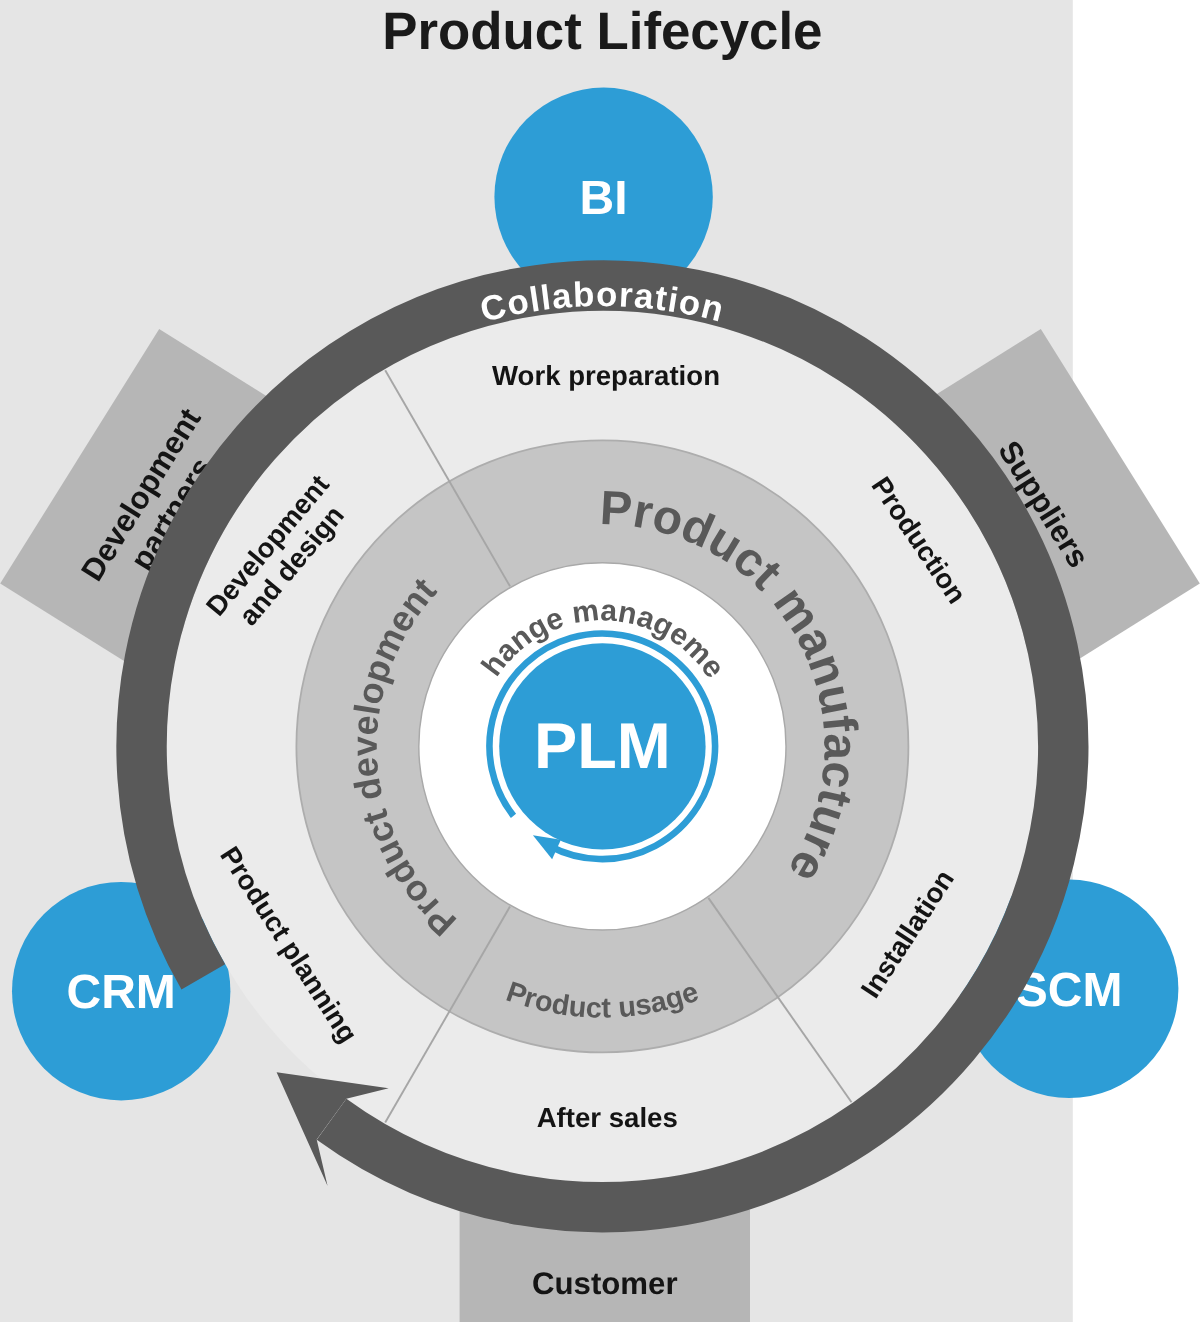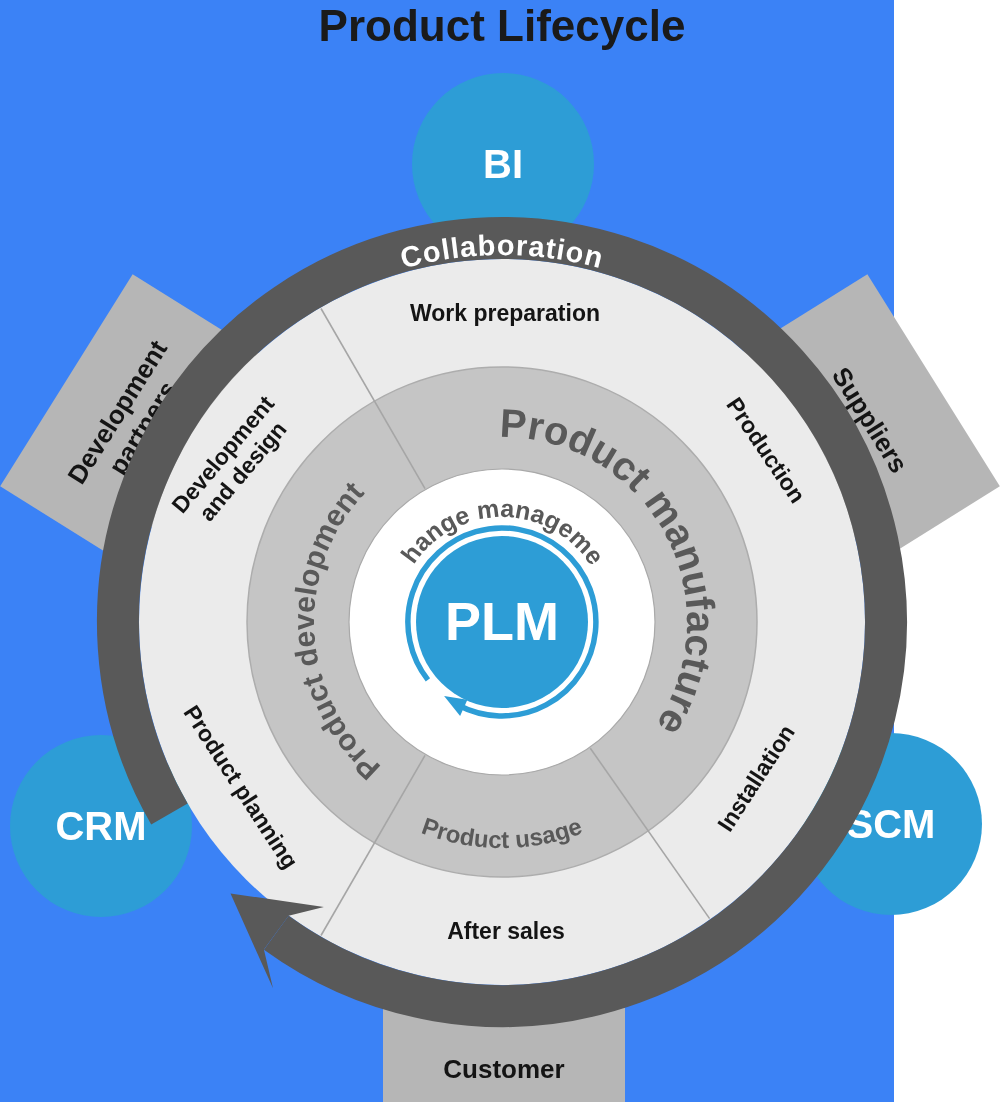--- a/index.html
+++ b/index.html
@@ -1,16 +1,16 @@
 <!DOCTYPE html>
 <html><head>
 <meta charset="utf-8">
 <style>
   html,body{margin:0;padding:0;background:#ffffff;}
-  .stage{width:894px;height:1102px;position:relative;background:#3b82f6;}
+  .stage{width:894px;height:1102px;position:relative;background:#e5e5e5;}
   svg{display:block;}
   svg text{font-family:"Liberation Sans","DejaVu Sans",sans-serif;}
   .title-text{font-size:44px;font-weight:700;fill:#1a1a1a;}
   .node-text{font-weight:700;fill:#ffffff;}
   .block-text{font-size:26px;font-weight:700;fill:#141414;}
   .outer-label{font-size:23px;font-weight:700;fill:#141414;}
   .ring-curved{font-weight:700;fill:#595959;}
   .collab-text{font-size:29px;font-weight:700;fill:#ffffff;letter-spacing:1px;}
 </style>
 </head>

